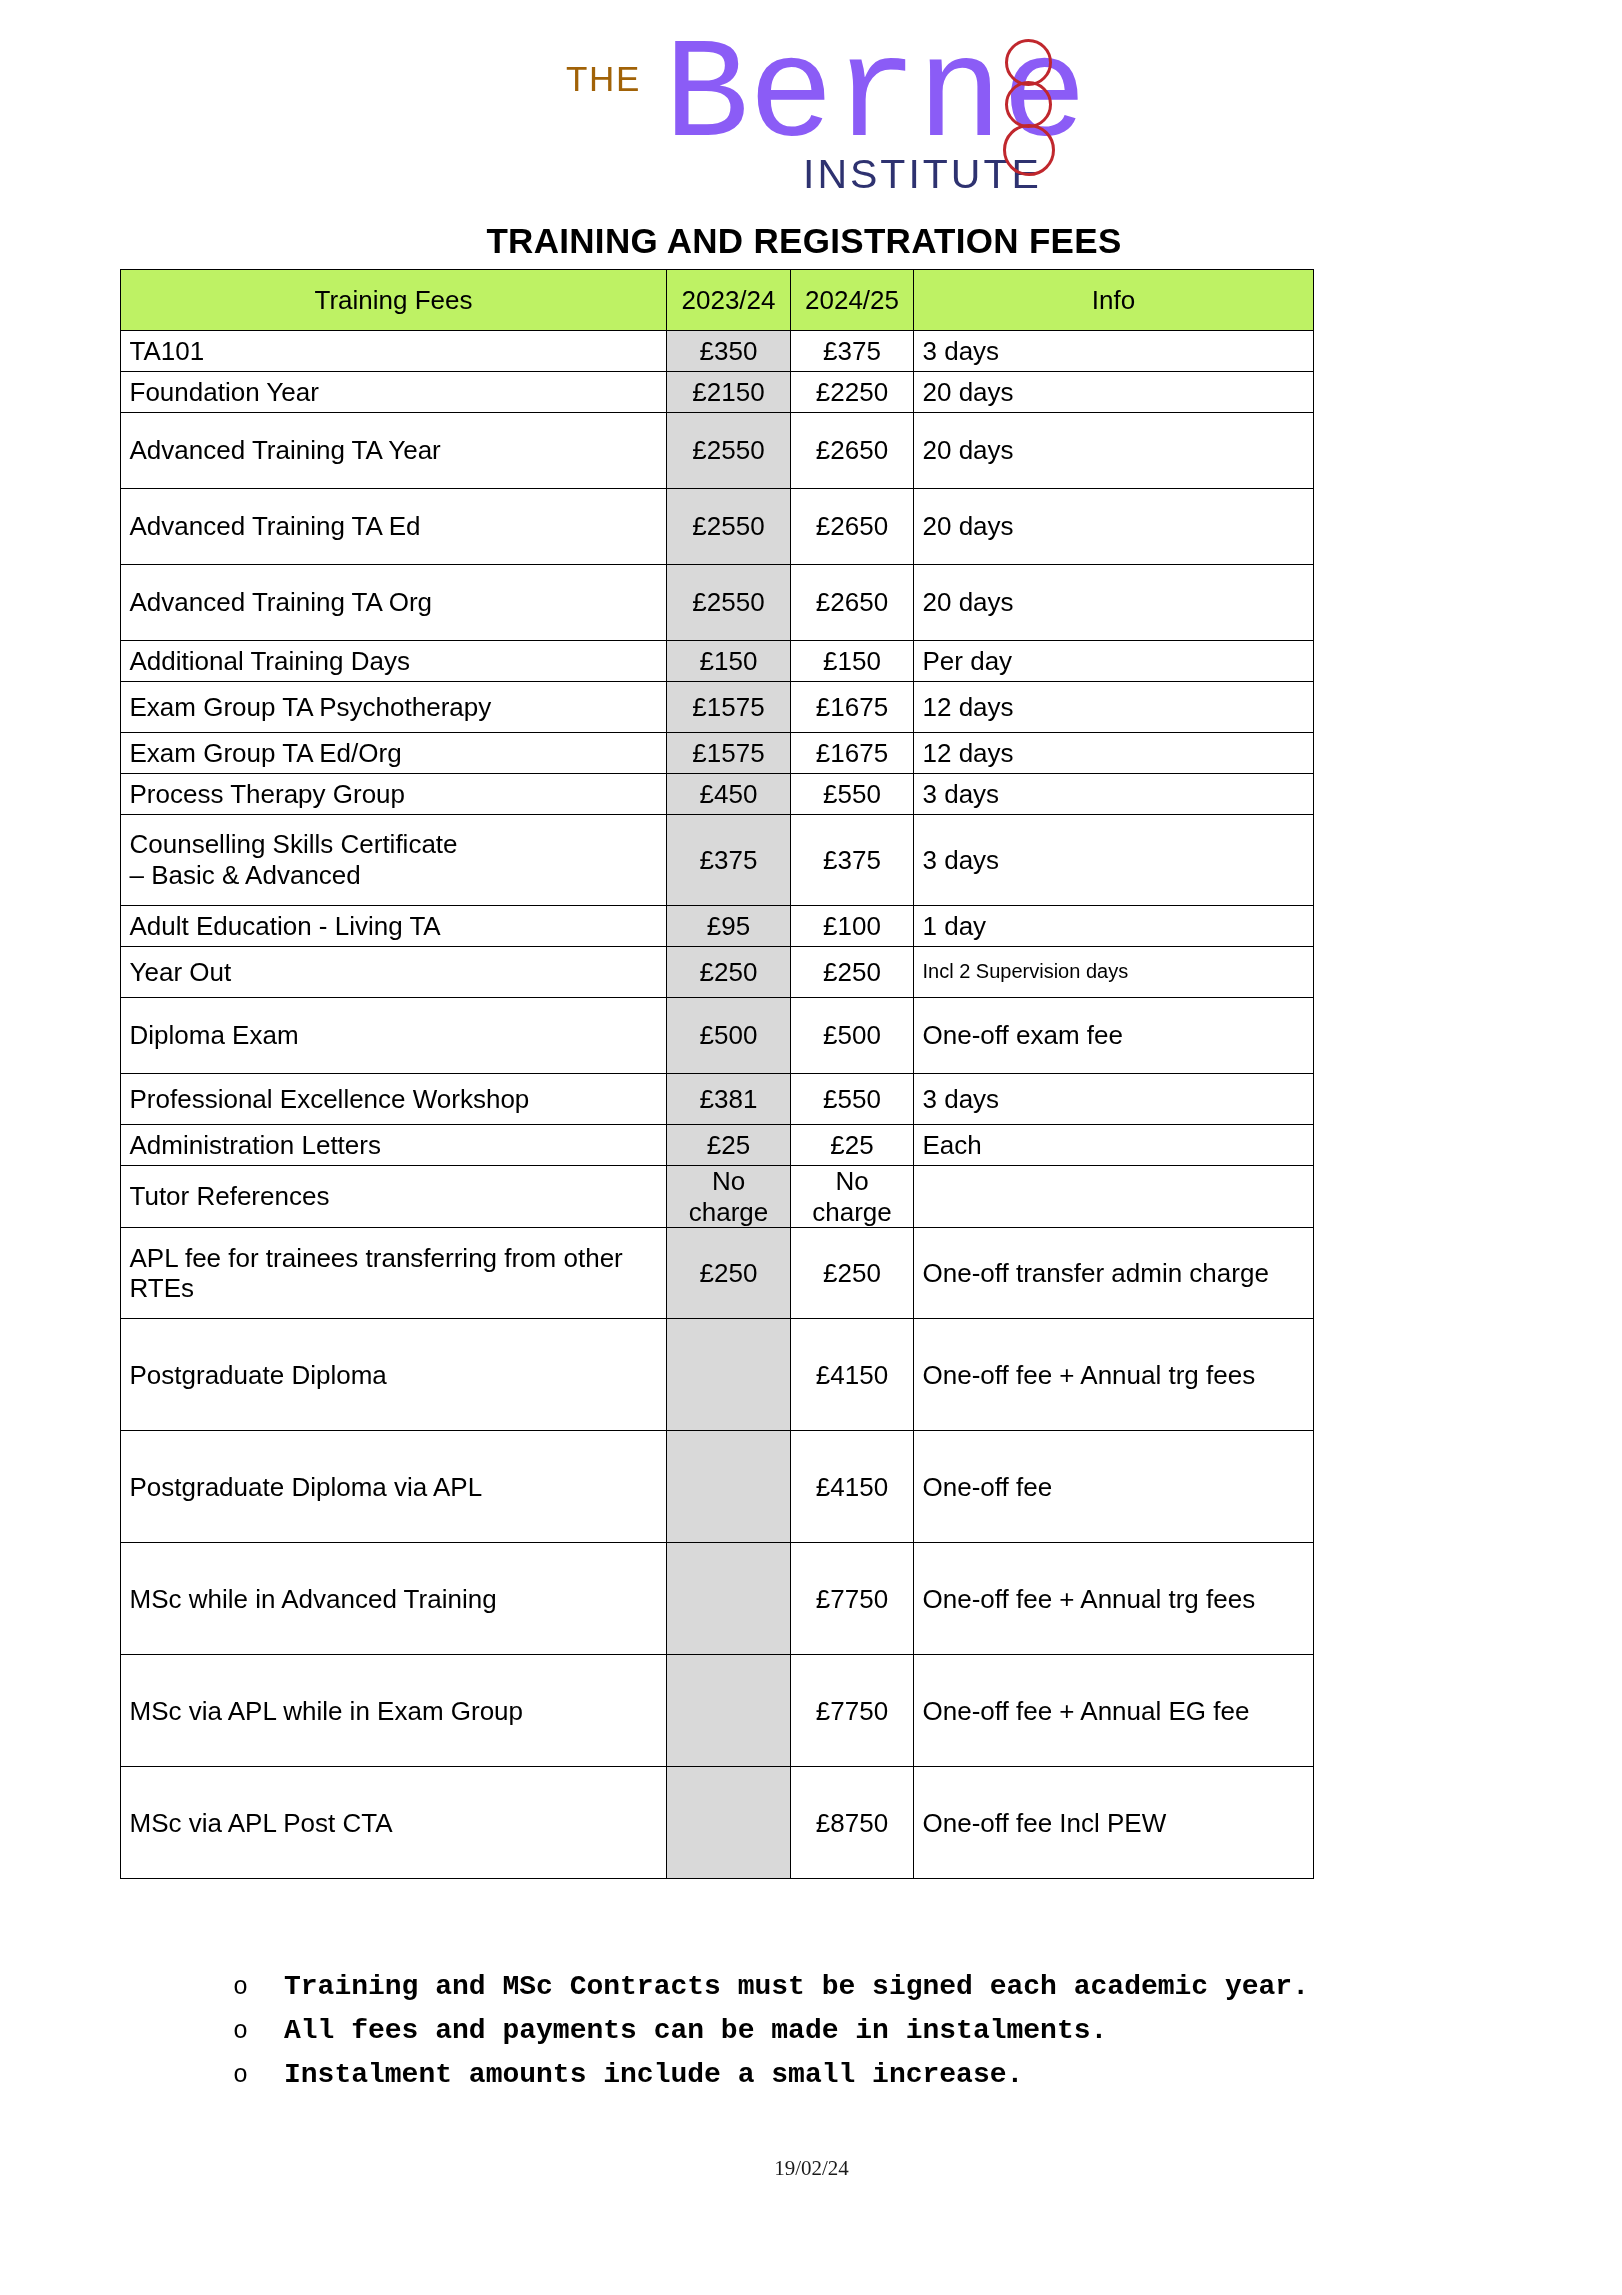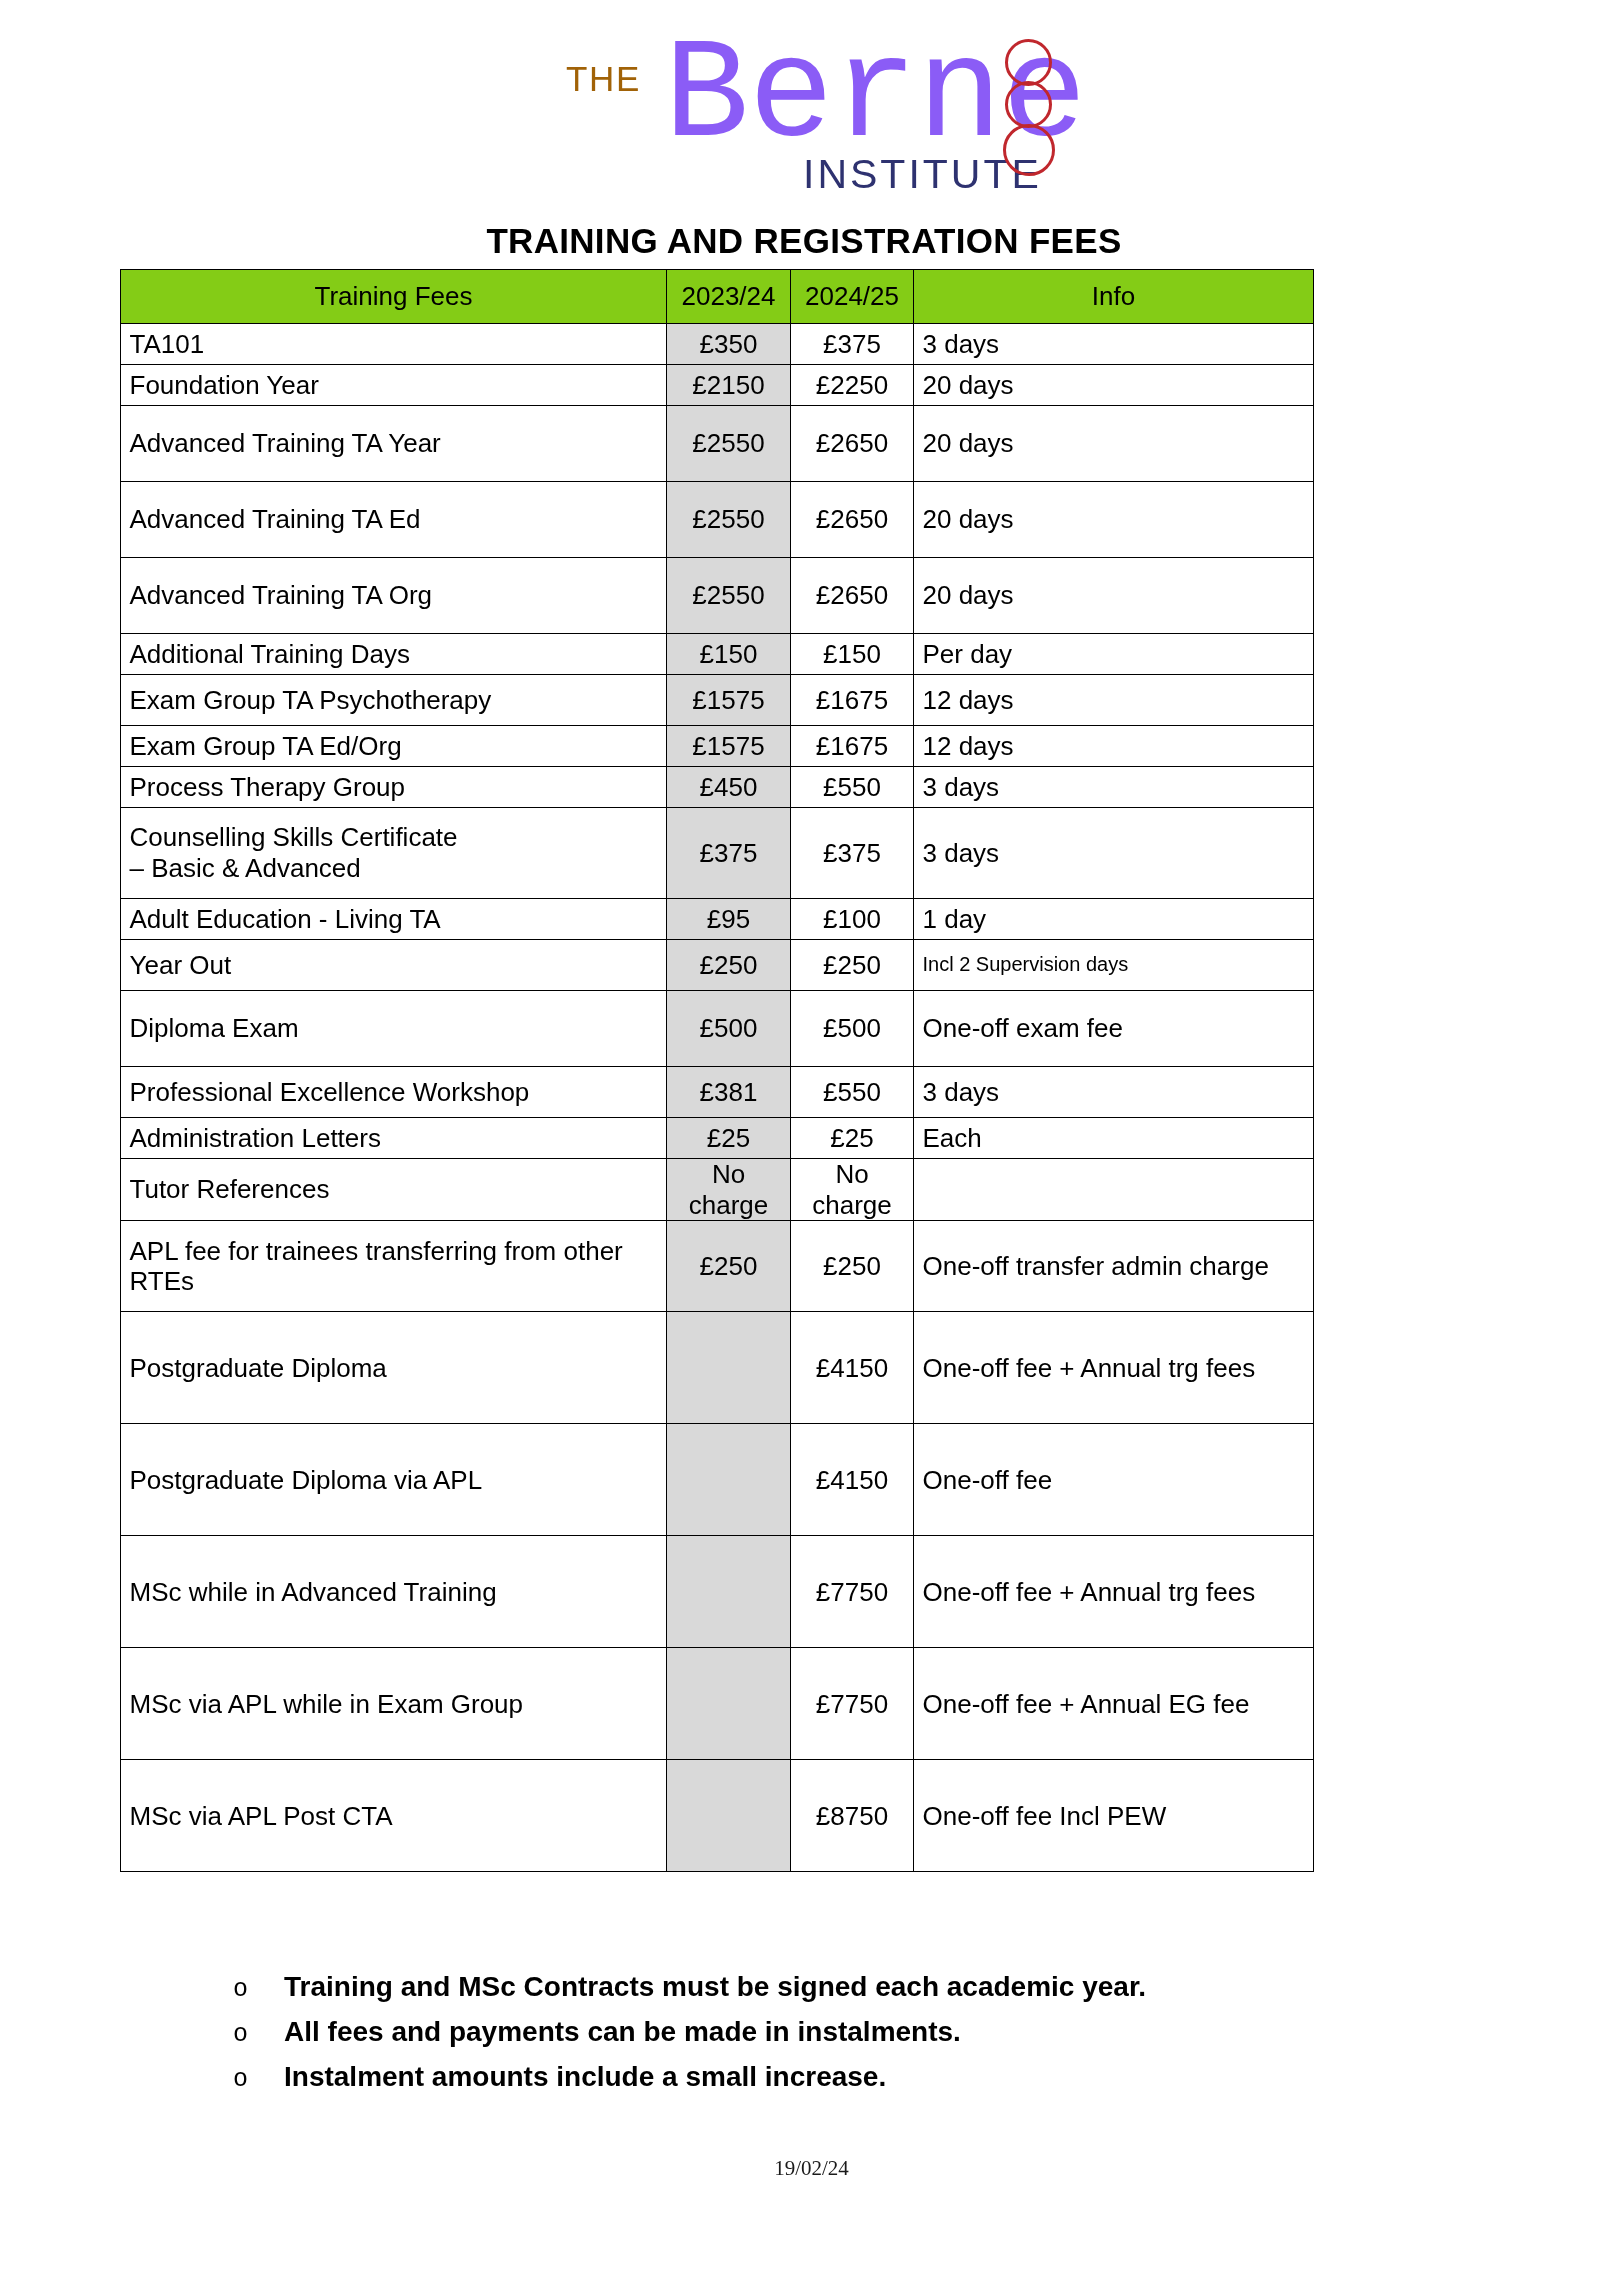--- a/index.html
+++ b/index.html
@@ -117,24 +117,24 @@
     vertical-align: middle;
     line-height: 1.18;
     box-sizing: border-box;
   }
   .col-name  { width: 546px; }
   .col-y1    { width: 124px; }
   .col-y2    { width: 123px; }
   .col-info  { width: 400px; }
 
   thead th {
-    background: #84cc16;
+    background: #bef264;
     font-weight: bold;
     text-align: center;
-    height: 54px;
+    height: 61px;
     font-size: 27px;
   }
   td.c-name {
     text-align: left;
   }
   td.c-y1 {
     background: #D9D9D9;
     text-align: center;
   }
   td.c-y2 {
@@ -169,21 +169,21 @@
     flex: 0 0 51px;
     font-family: "Liberation Mono", monospace;
     font-size: 25px;
     color: #000;
     line-height: 1.3;
   }
   .note-text {
     font-size: 28px;
     font-weight: bold;
     line-height: 1.3;
-    font-family: Liberation Sans, sans-serif;
+    font-family: Liberation Mono, monospace;
   }
 
   
   .footer-date {
     position: absolute;
     left: 0;
     top: 2156px;
     width: 1623px;
     text-align: center;
     font-family: "Liberation Serif", serif;

